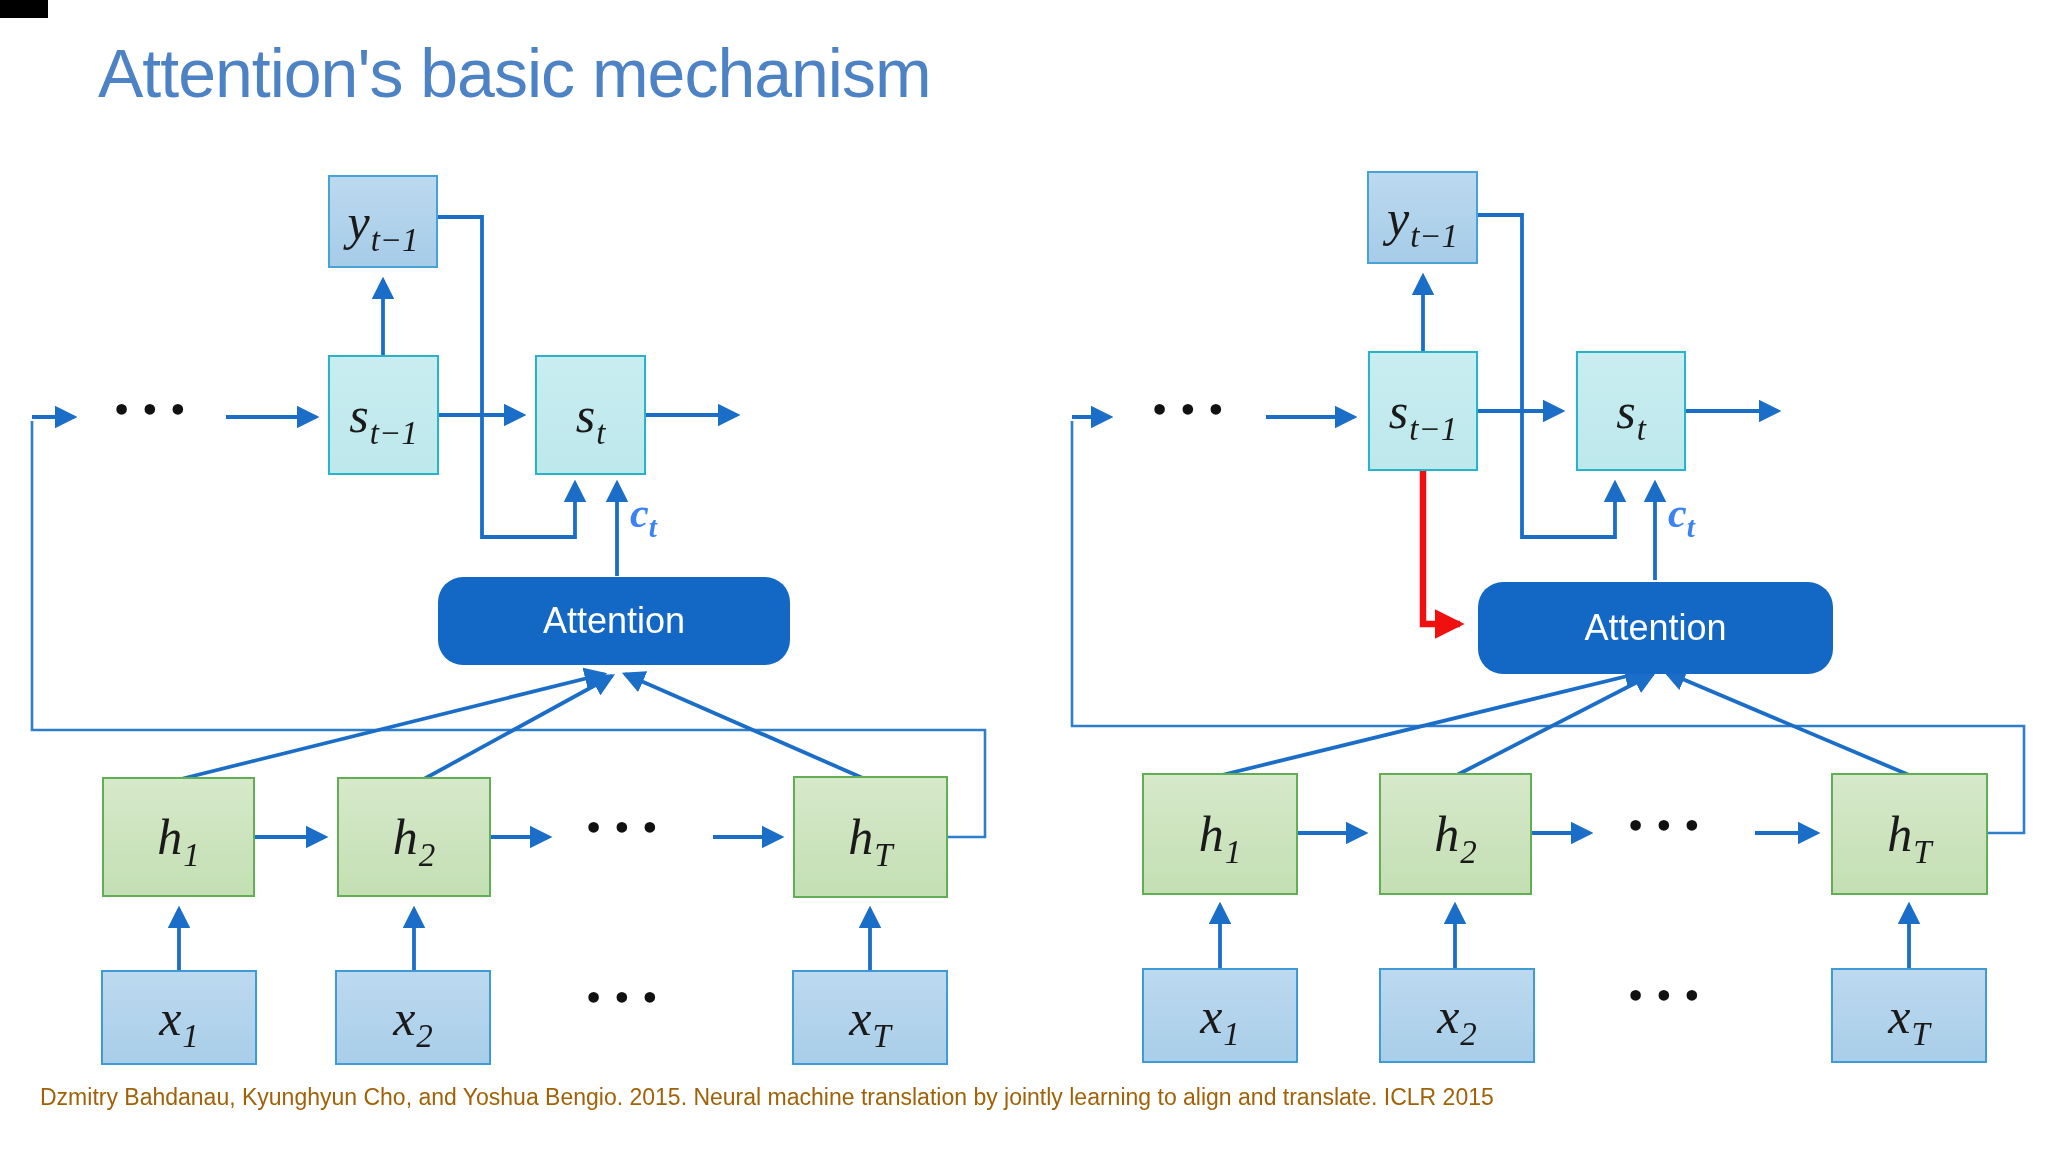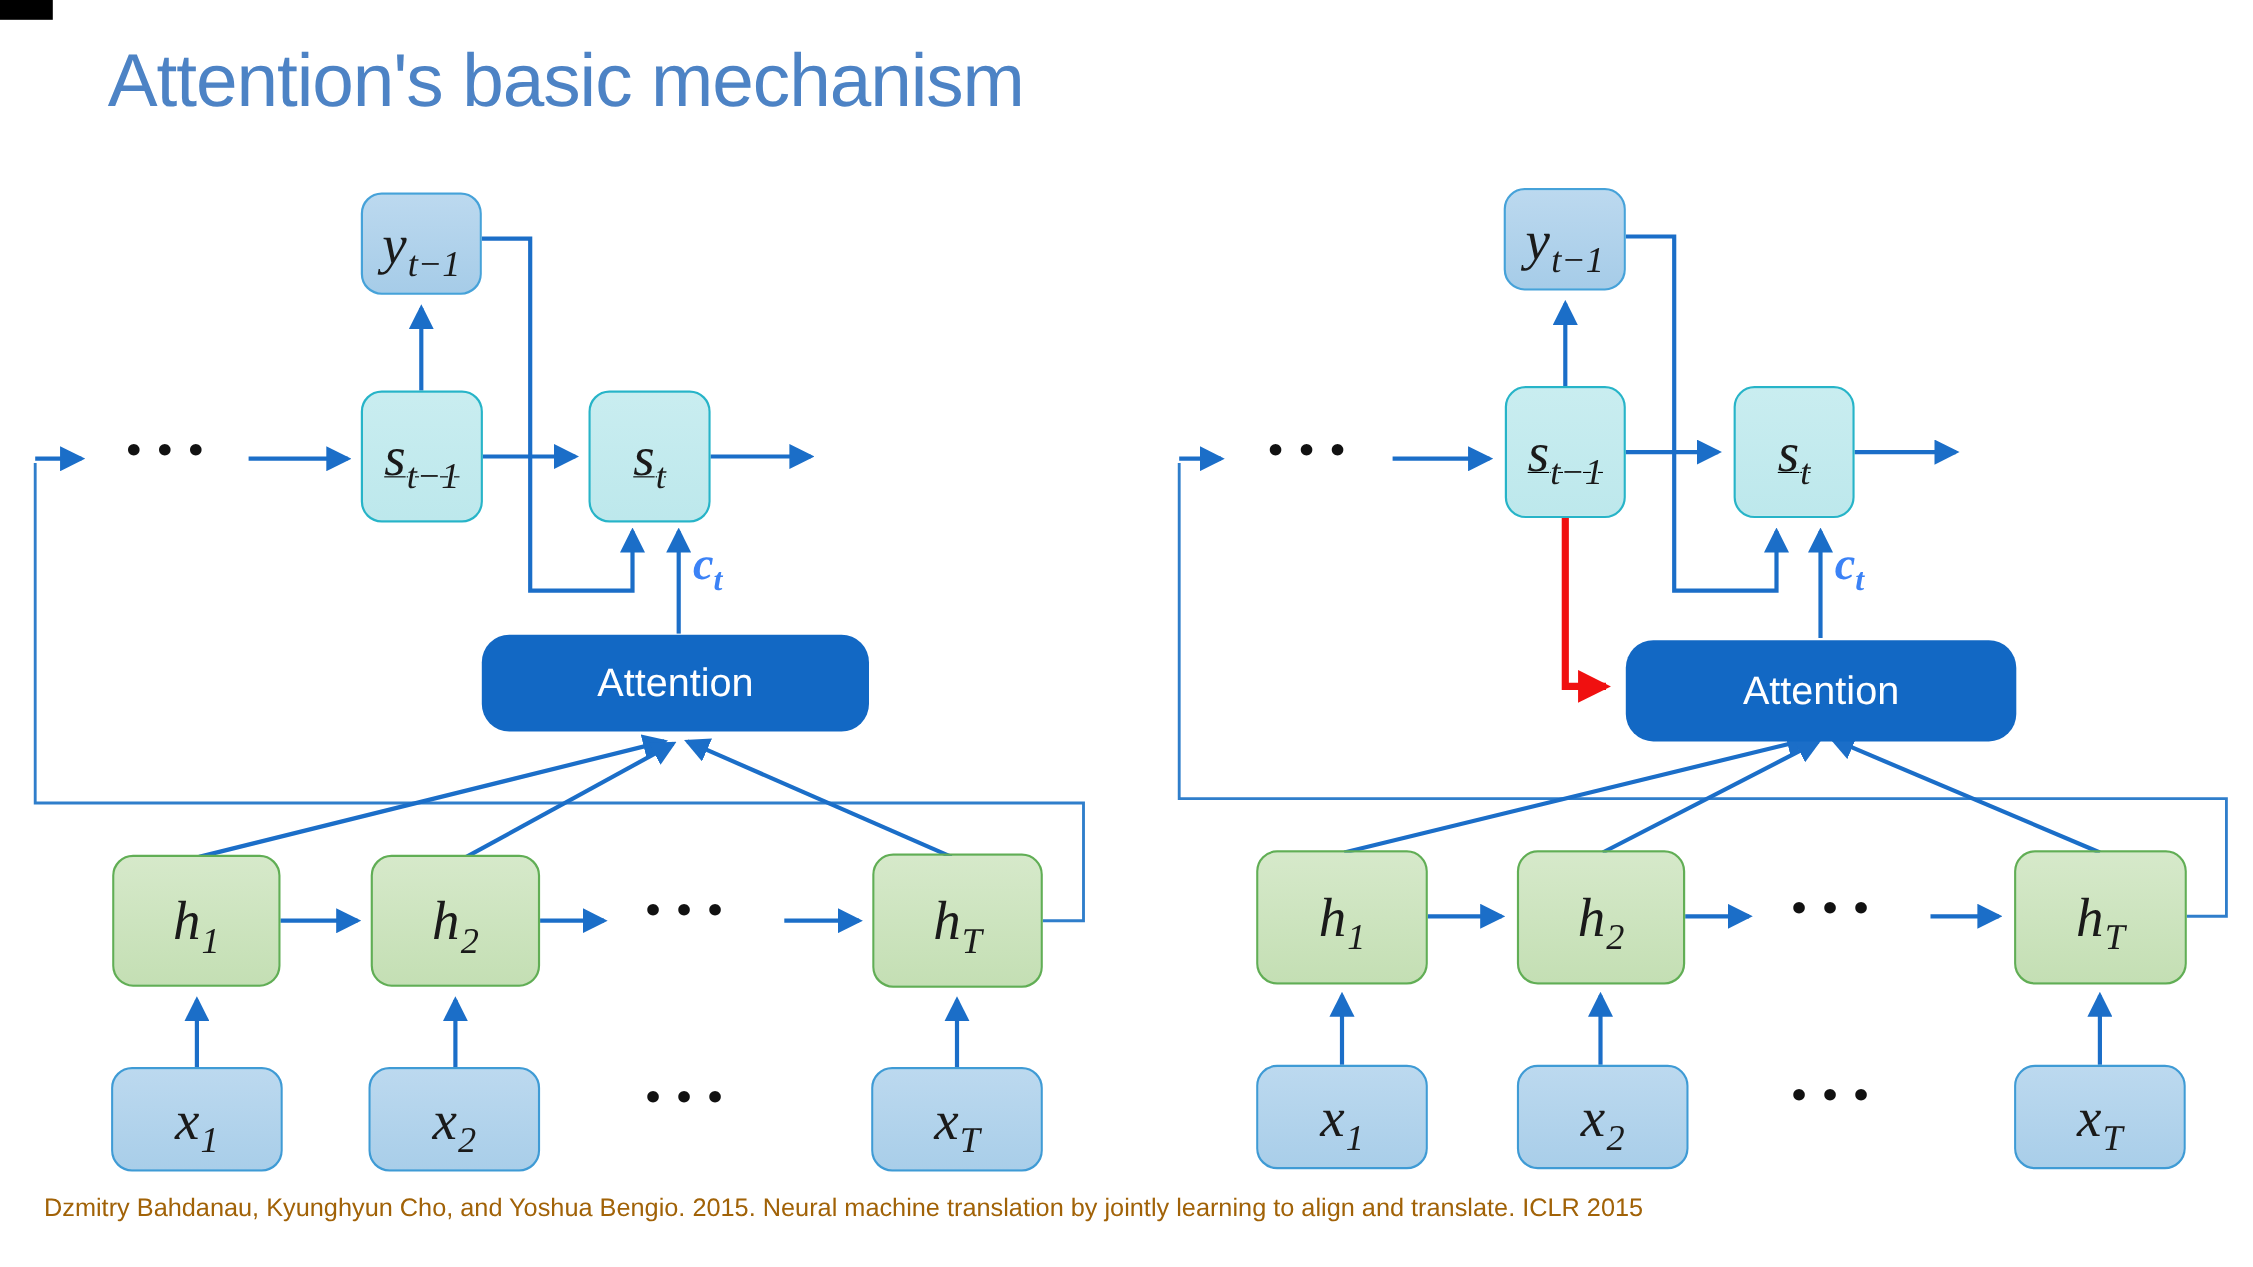--- a/index.html
+++ b/index.html
@@ -3,23 +3,23 @@
 <meta charset="utf-8">
 <style>
   html,body{margin:0;padding:0;background:#ffffff;}
   #slide{position:relative;width:2048px;height:1152px;background:#ffffff;overflow:hidden;
          font-family:"Liberation Sans",sans-serif;}
   #wires{position:absolute;left:0;top:0;width:2048px;height:1152px;}
   .corner-artifact{position:absolute;left:0;top:0;width:48px;height:18px;background:#000;}
   .title{position:absolute;left:98px;top:34px;font-size:68px;color:#4d83c5;
          font-family:"Liberation Sans",sans-serif;letter-spacing:-1px;}
   .citation{position:absolute;left:40px;top:1084px;font-size:23px;color:#a16207;}
-  .box{position:absolute;box-sizing:border-box;display:flex;align-items:center;justify-content:center;border-radius:19px;}
+  .box{position:absolute;box-sizing:border-box;display:flex;align-items:center;justify-content:center;}
   .box-y{background:linear-gradient(180deg,#bcd9ef,#a6cce8);border:2px solid #46a2d9;}
-  .box-s{background:linear-gradient(180deg,#c9edf0,#bde8ec);border:2px solid #27b4c8;text-decoration:underline;}
+  .box-s{background:linear-gradient(180deg,#c9edf0,#bde8ec);border:2px solid #27b4c8;}
   .box-h{background:linear-gradient(180deg,#d6e9ca,#c4dfb4);border:2px solid #61ae55;}
   .box-x{background:linear-gradient(180deg,#bcd9ef,#a9cee9);border:2px solid #3f9bd5;}
   .box-att{background:#1268c4;border-radius:25px;color:#ffffff;font-size:36px;
            font-family:"Liberation Sans",sans-serif;}
   .mlabel{font-family:"Liberation Serif",serif;font-style:italic;color:#1a1a1a;line-height:1;}
   .mlabel .base{font-size:50px;}
   .mlabel .sub{font-size:33px;position:relative;top:12px;margin-left:1px;}
   .clabel{position:absolute;font-family:"Liberation Serif",serif;font-style:italic;
           font-weight:bold;color:#3b82f6;line-height:1;}
   .clabel .base{font-size:42px;}

